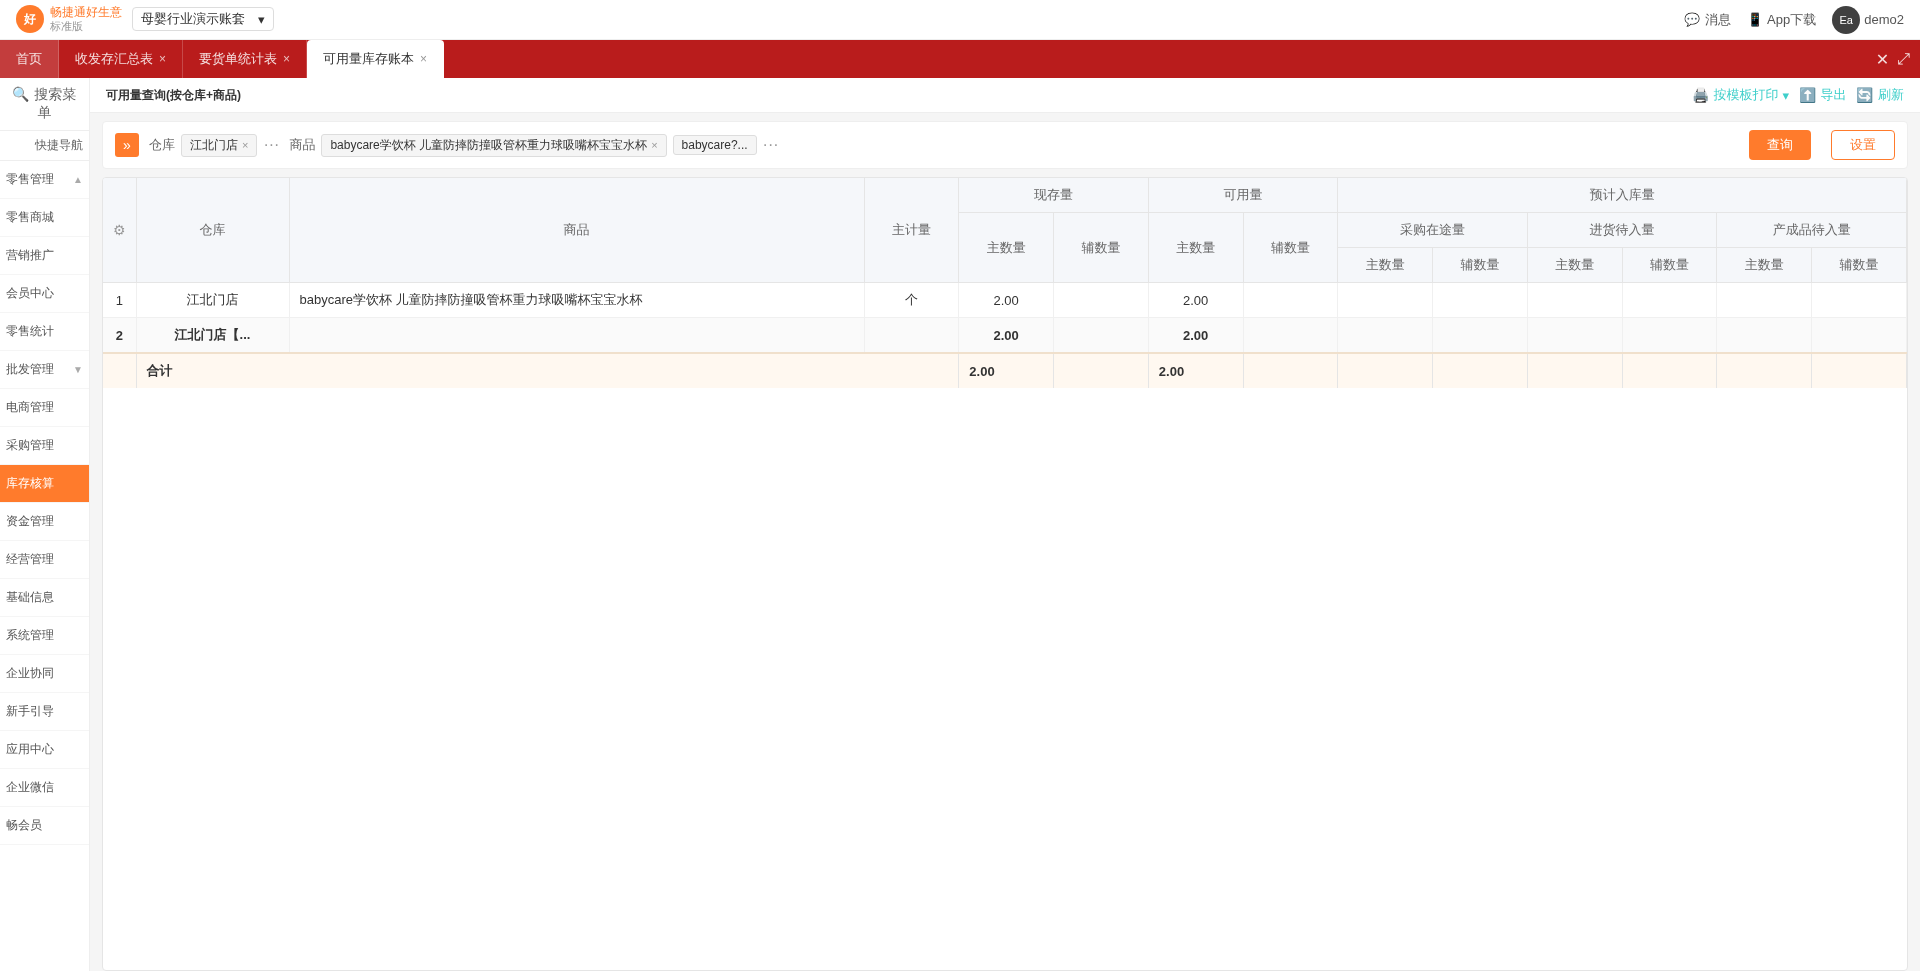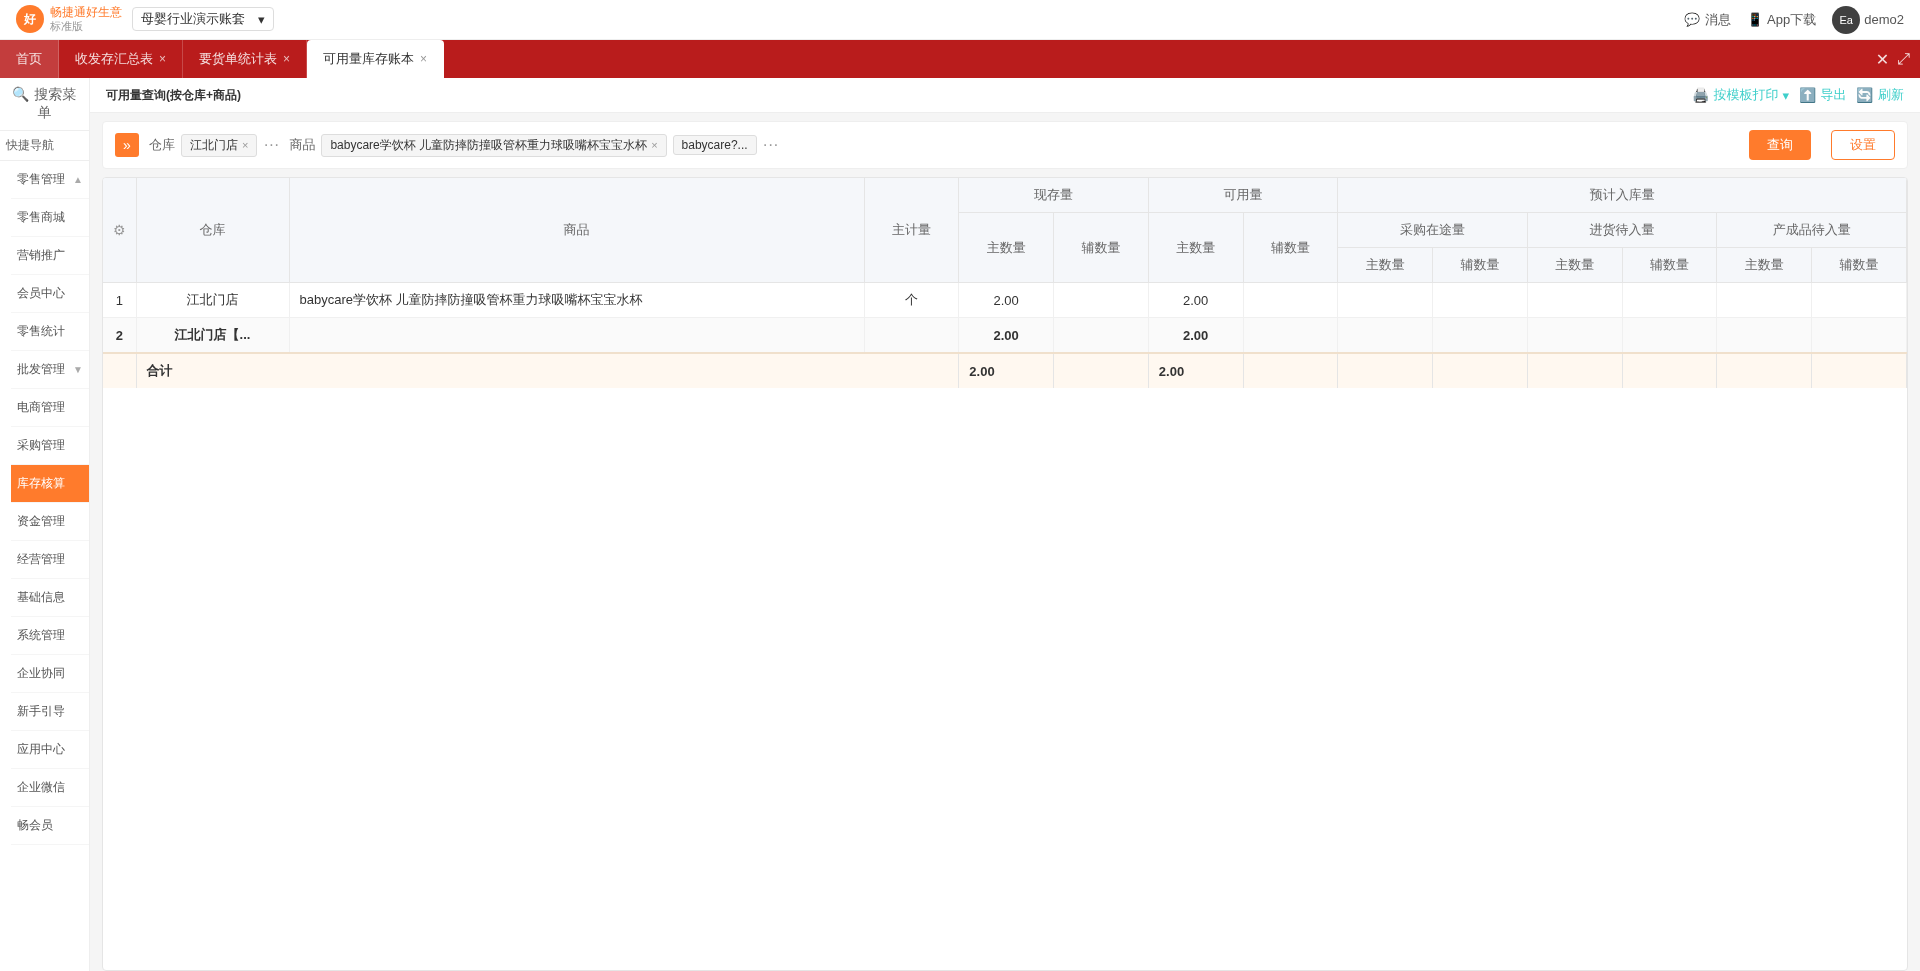--- a/index.html
+++ b/index.html
@@ -35,22 +35,22 @@
     .nav-tab.active .close-btn { color: #999; }
     .nav-tab-close-window { margin-left: auto; display: flex; align-items: center; gap: 8px; padding: 0 10px; }
     .nav-tab-close-window span { color: rgba(255,255,255,0.85); font-size: 16px; cursor: pointer; }
 
     
     .main-layout { display: flex; height: calc(971px - 78px); }
 
     
     .sidebar { width: 90px; background: #fff; border-right: 1px solid #eee; display: flex; flex-direction: column; overflow-y: auto; }
     .sidebar-search { padding: 8px 6px; border-bottom: 1px solid #eee; font-size: 14px; color: #666; cursor: pointer; text-align: center; }
-    .sidebar-nav { padding: 6px 6px; border-bottom: 1px solid #eee; font-size: 12px; color: #666; cursor: pointer; text-align: left; }
-    .sidebar-item { padding: 10px 6px; font-size: 12px; color: #555; cursor: pointer; text-align: center; border-bottom: 1px solid #f5f5f5; display: flex; align-items: center; justify-content: space-between; margin-left: 11px; }
+    .sidebar-nav { padding: 6px 6px; border-bottom: 1px solid #eee; font-size: 12px; color: #666; cursor: pointer; text-align: right; }
+    .sidebar-item { padding: 10px 6px; font-size: 12px; color: #555; cursor: pointer; text-align: center; border-bottom: 1px solid #f5f5f5; display: flex; align-items: center; justify-content: space-between; }
     .sidebar-item.active { background: #ff7b2c; color: #fff; }
     .sidebar-item .arrow { font-size: 10px; color: #aaa; }
 
     
     .content { flex: 1; display: flex; flex-direction: column; overflow: hidden; background: #f5f5f5; }
 
     
     .page-header { display: flex; align-items: center; justify-content: space-between; background: #fff; padding: 8px 16px; border-bottom: 1px solid #eee; }
     .page-title { font-size: 12px; font-weight: bold; color: #333; text-align: right; }
     .page-actions { display: flex; align-items: center; gap: 10px; }

